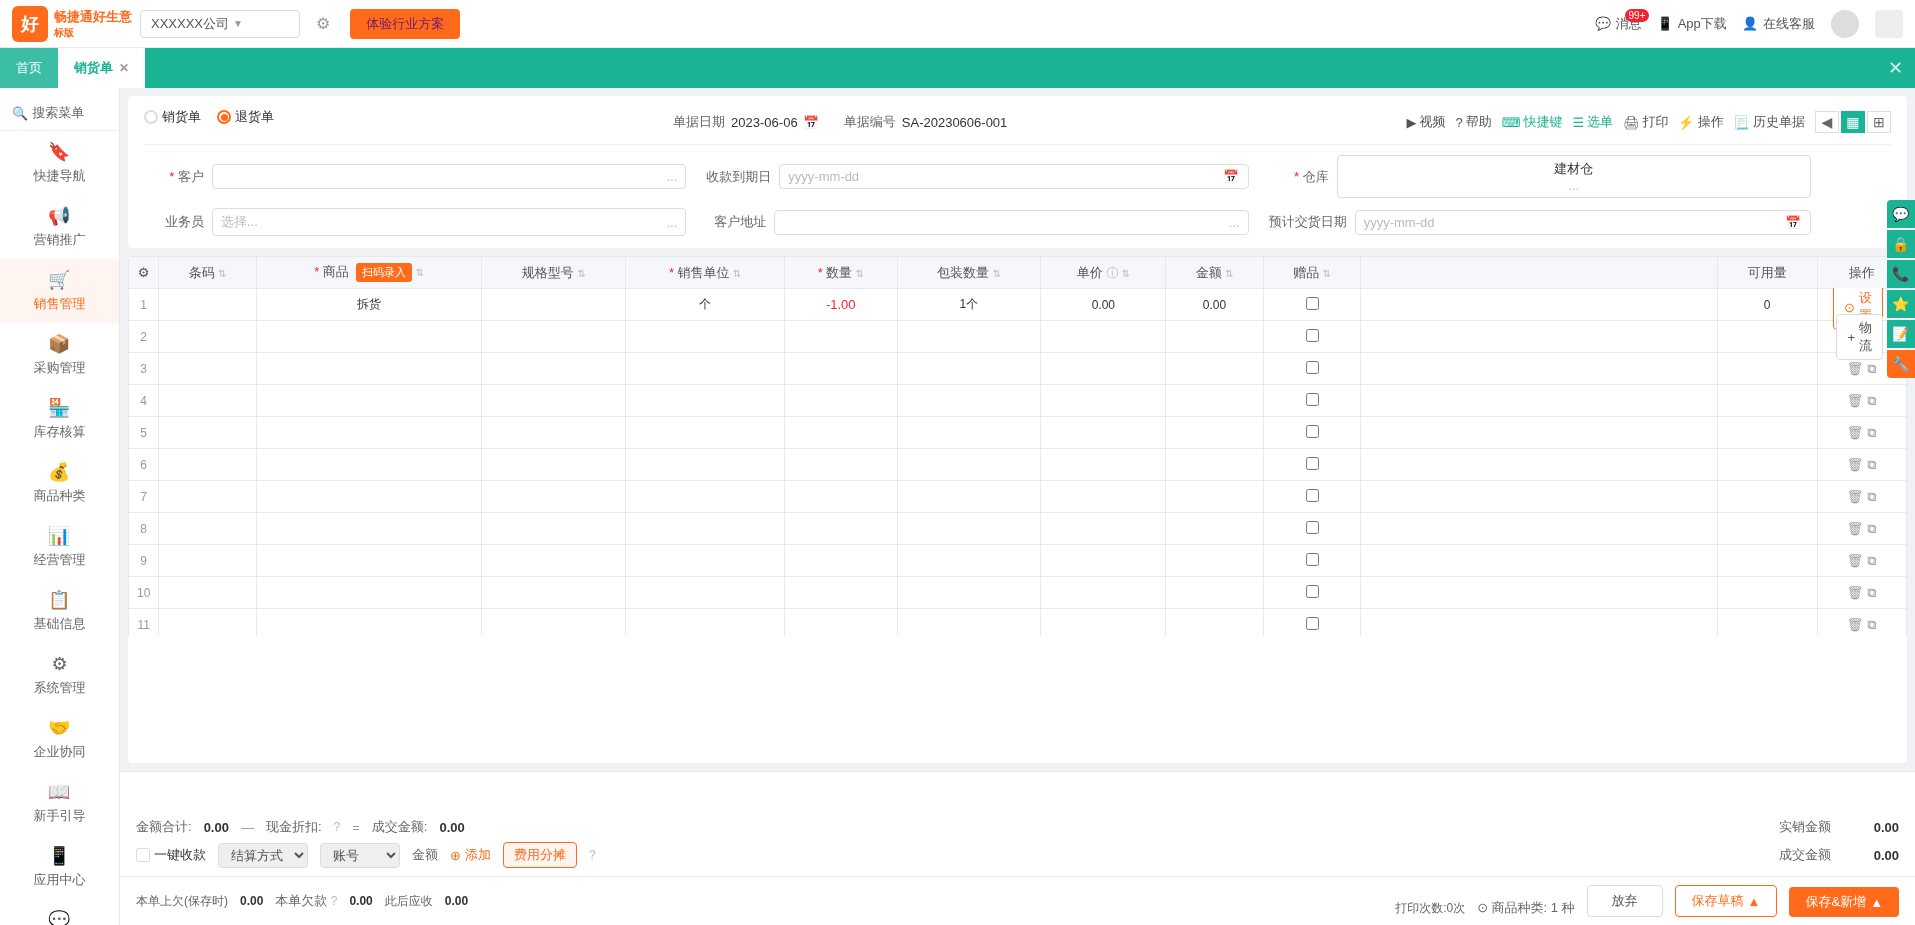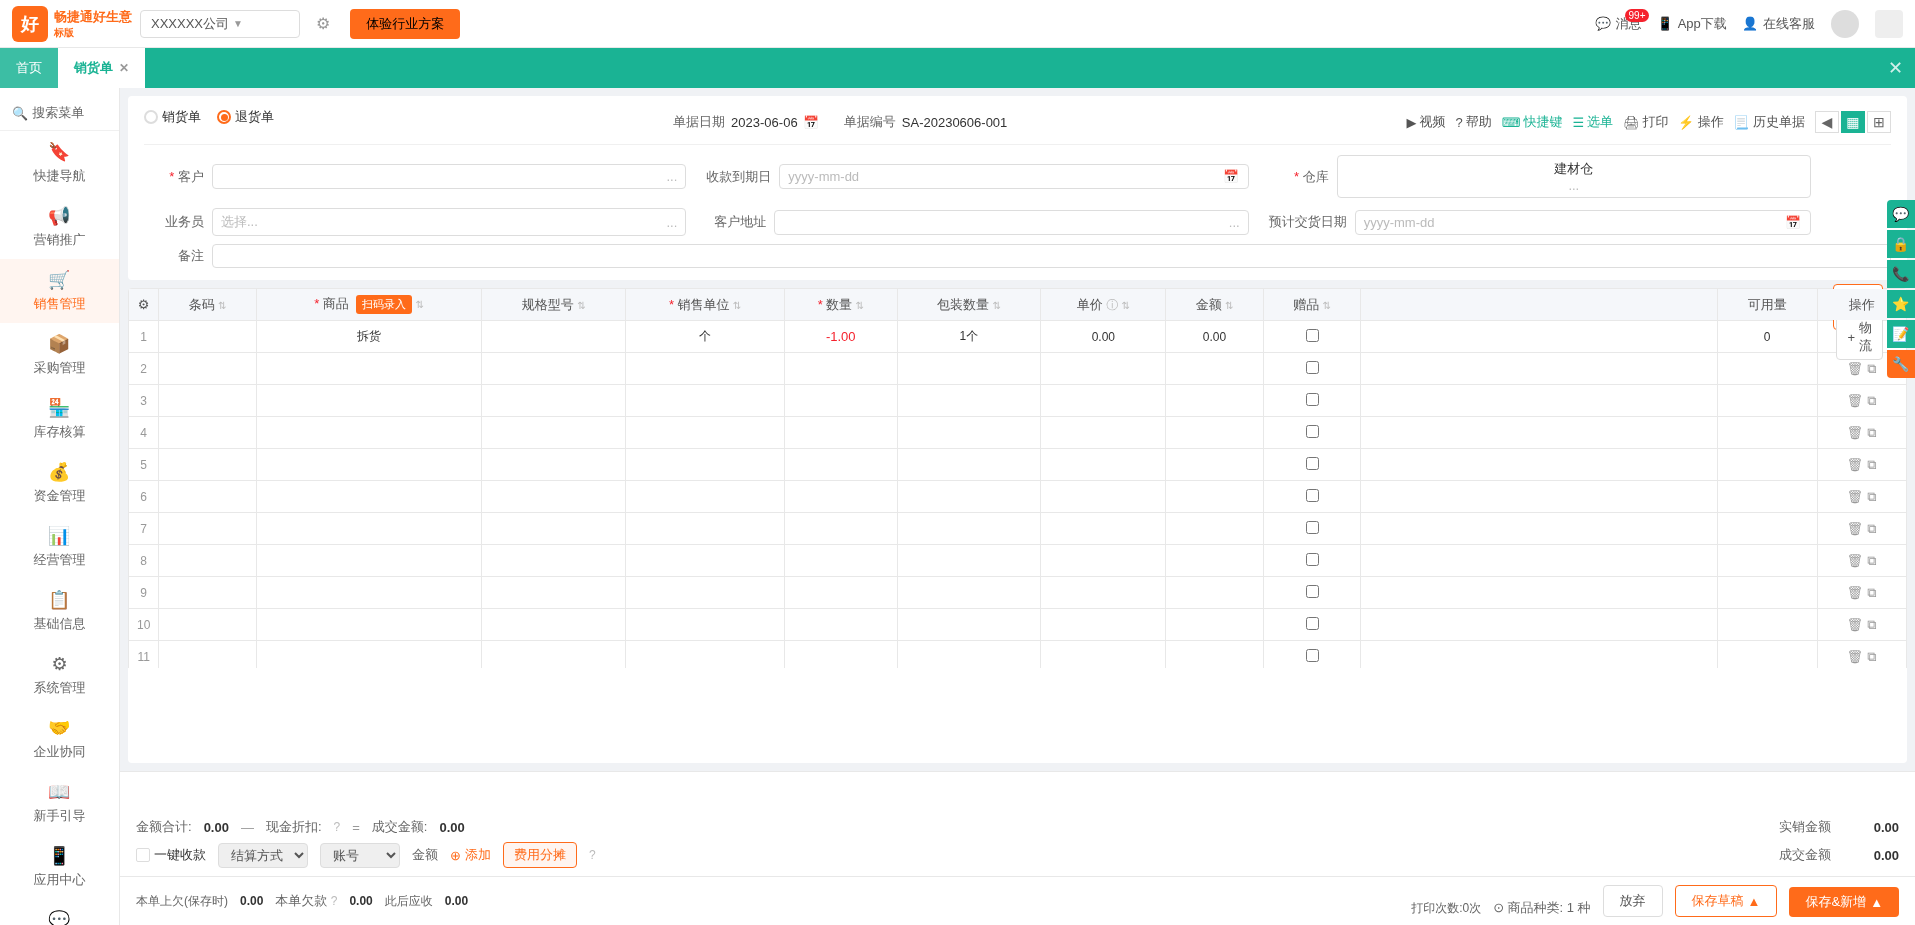--- a/index.html
+++ b/index.html
@@ -5,21 +5,21 @@
     * { box-sizing: border-box; margin: 0; padding: 0; font-family: 'Microsoft YaHei', Arial, sans-serif; font-size: 13px; }
     body { background: #f5f5f5; color: #333; width: 1915px; min-height: 925px; overflow: hidden; }
 
     
     .top-bar { background: #fff; height: 48px; display: flex; align-items: center; padding: 0 12px; border-bottom: 1px solid #e8e8e8; position: relative; }
     .top-logo { display: flex; align-items: center; gap: 6px; color: #ff6b1a; font-weight: bold; font-size: 14px; width: 120px; }
     .top-logo-icon { width: 36px; height: 36px; background: #ff6b1a; border-radius: 6px; display: flex; align-items: center; justify-content: center; color: #fff; font-size: 18px; }
     .top-company { display: flex; align-items: center; gap: 4px; border: 1px solid #ddd; border-radius: 4px; padding: 4px 10px; min-width: 160px; cursor: pointer; color: #555; }
     .top-company .arrow { color: #999; font-size: 10px; }
     .top-gear { color: #999; cursor: pointer; margin-left: 8px; font-size: 16px; }
-    .top-trial-btn { background: #ff6b1a; color: #000000; border: none; border-radius: 4px; padding: 6px 16px; cursor: pointer; font-size: 13px; margin-left: 12px; }
+    .top-trial-btn { background: #ff6b1a; color: #701a75; border: none; border-radius: 4px; padding: 6px 16px; cursor: pointer; font-size: 13px; margin-left: 12px; }
     .top-right { margin-left: auto; display: flex; align-items: center; gap: 16px; }
     .top-right-item { display: flex; align-items: center; gap: 4px; color: #555; cursor: pointer; position: relative; }
     .badge { background: #f5222d; color: #fff; border-radius: 10px; font-size: 10px; padding: 1px 4px; position: absolute; top: -6px; right: -8px; }
     .top-avatar { width: 28px; height: 28px; background: #ddd; border-radius: 50%; }
 
     
     .tab-bar { background: #1ab394; height: 40px; display: flex; align-items: center; padding: 0; position: relative; }
     .tab-item { padding: 0 16px; height: 40px; display: flex; align-items: center; cursor: pointer; color: rgba(255,255,255,0.8); font-size: 13px; }
     .tab-item.home { background: rgba(255,255,255,0.15); color: #fff; }
     .tab-item.active { background: #fff; color: #1ab394; font-weight: bold; }
@@ -91,21 +91,21 @@
     .checkbox-box { width: 14px; height: 14px; border: 1px solid #ddd; border-radius: 2px; }
     .payment-select { border: 1px solid #ddd; border-radius: 4px; padding: 3px 8px; color: #555; min-width: 80px; }
     .add-btn { color: #ff6b1a; cursor: pointer; display: flex; align-items: center; gap: 2px; }
     .expense-btn { border: 1px solid #ff6b1a; color: #ff6b1a; border-radius: 4px; padding: 3px 10px; cursor: pointer; background: #fff5f0; }
 
     
     .footer-bar { background: #fff; border-top: 1px solid #e8e8e8; padding: 8px 16px; display: flex; align-items: center; gap: 12px; }
     .footer-label { color: #666; font-size: 12px; }
     .footer-value { color: #333; font-weight: bold; font-size: 12px; }
     .footer-right { margin-left: auto; display: flex; align-items: flex-end; gap: 12px; }
-    .btn-abandon { border: 1px solid #ddd; background: #fff; color: #555; border-radius: 4px; padding: 6px 16px; cursor: pointer; }
+    .btn-abandon { border: 1px solid #ddd; background: #fff; color: #555; border-radius: 4px; padding: 6px 24px; cursor: pointer; }
     .btn-save-draft { border: 1px solid #ff6b1a; background: #fff; color: #ff6b1a; border-radius: 4px; padding: 6px 16px; cursor: pointer; display: flex; align-items: center; gap: 4px; }
     .btn-save-new { background: #ff6b1a; color: #fff; border: none; border-radius: 4px; padding: 6px 16px; cursor: pointer; display: flex; align-items: center; gap: 4px; }
 
     
     .right-quick-btns { position: fixed; right: 0; top: 200px; display: flex; flex-direction: column; gap: 2px; z-index: 100; }
     .quick-btn { background: #1ab394; color: #fff; width: 28px; height: 28px; display: flex; align-items: center; justify-content: center; cursor: pointer; font-size: 14px; }
     .quick-btn:first-child { border-radius: 4px 0 0 0; }
 
     
     .settings-btn { position: absolute; right: 16px; top: 128px; background: #fff; border: 1px solid #ff6b1a; color: #ff6b1a; border-radius: 4px; padding: 4px 10px; cursor: pointer; display: flex; align-items: center; gap: 4px; font-size: 12px; }
@@ -196,21 +196,21 @@
     <div class="sidebar-item">
       <span class="sidebar-icon">📦</span>
       <span>采购管理</span>
     </div>
     <div class="sidebar-item">
       <span class="sidebar-icon">🏪</span>
       <span>库存核算</span>
     </div>
     <div class="sidebar-item">
       <span class="sidebar-icon">💰</span>
-      <span>资金管理</span>
+      <span>商品种类</span>
     </div>
     <div class="sidebar-item">
       <span class="sidebar-icon">📊</span>
       <span>经营管理</span>
     </div>
     <div class="sidebar-item">
       <span class="sidebar-icon">📋</span>
       <span>基础信息</span>
     </div>
     <div class="sidebar-item">
@@ -352,24 +352,20 @@
             <span class="form-input-dots">...</span>
           </div>
         </div>
         <div class="form-field">
           <span class="form-label">预计交货日期</span>
           <div class="form-input" style="cursor:pointer;">
             <span class="form-input-placeholder">yyyy-mm-dd</span>
             <span class="form-input-calendar">📅</span>
           </div>
         </div>
-      </div>
-      <div class="notes-row">
-        <span class="form-label">备注</span>
-        <div class="form-input" style="flex:1;height:24px;"></div>
       </div>
     </div>
 
     <div class="table-area">
       <div style="overflow-x:auto;max-height:380px;overflow-y:auto;">
         <table>
           <thead>
             <tr>
               <th style="width:30px;">
                 <span>⚙</span>

